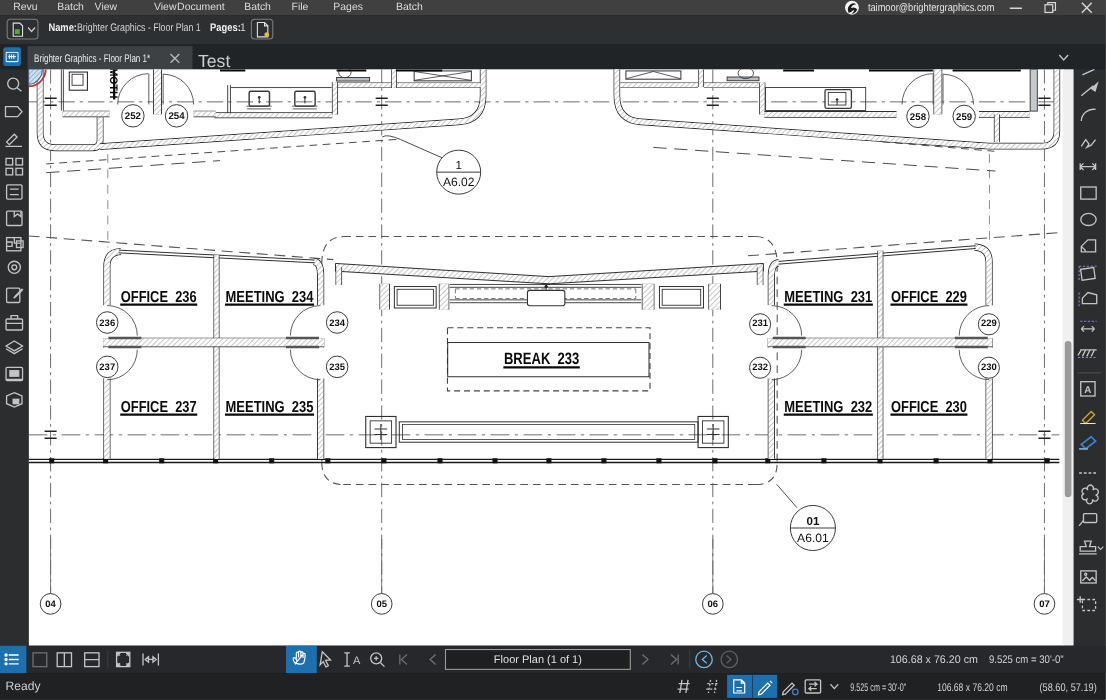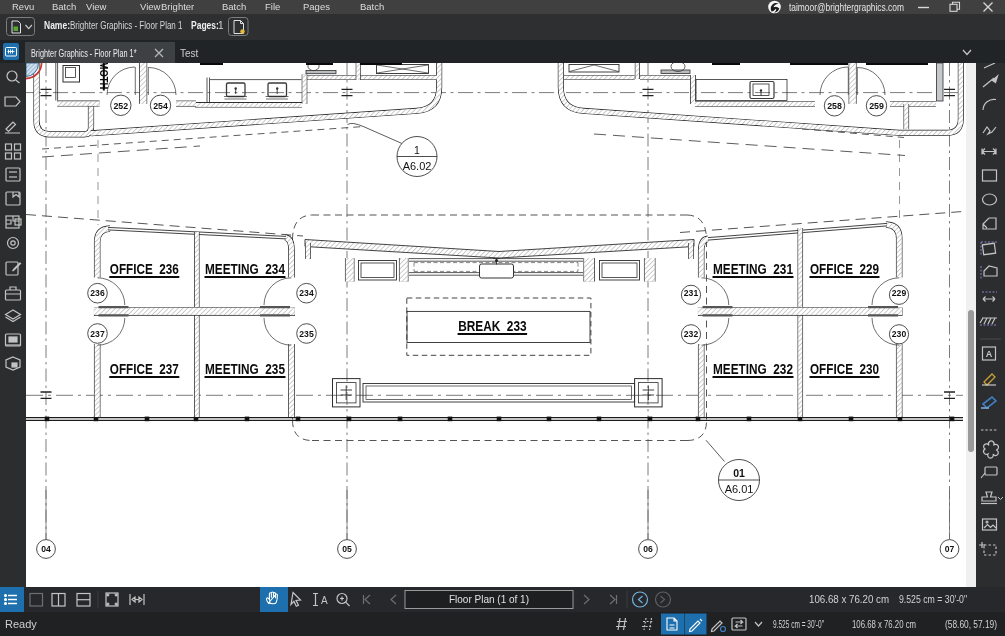--- a/index.html
+++ b/index.html
@@ -20,21 +20,21 @@
 .t{position:absolute;color:#cfcfcf;}
 </style>
 </head>
 <body>
 
 <div id="menubar">
 <span style="left:12px">Revu</span>
     <span style="left:52px">Batch</span>
     <span style="left:86px">View</span>
     <span style="left:140px">View</span>
-    <span style="left:161px">Brighter</span>
+    <span style="left:161px">Document</span>
     <span style="left:222px">Batch</span>
     <span style="left:265px">File</span>
     <span style="left:303px">Pages</span>
     <span style="left:360px">Batch</span>
 </div>
 
 <svg class="abs" style="left:760px;top:0px" width="245" height="14" viewBox="0 0 245 14">
 <circle cx="14.5" cy="7" r="6.3" fill="#f5f5f5"></circle>
 <path d="M11.5,11.5 Q9.5,7.5 12.5,4.5 Q15,2 18.5,3.8 Q14,4.5 13.6,7.2 Q17,6 19.3,8.5 Q18,12.5 14,12.7 Q17,10.5 16,8.8 Q13,12 11.5,11.5 Z" fill="#1c1c1c"></path>
 <line x1="158" y1="7.5" x2="169" y2="7.5" stroke="#d8d8d8" stroke-width="1.4"></line>
@@ -64,21 +64,21 @@
 <div id="activetab"></div>
 <div class="bluebtn" style="left:3px;top:43px;width:16px;height:17px;border-radius:2px"></div>
 <svg class="abs" style="left:5px;top:46.5px" width="12" height="10" viewBox="0 0 12 10">
 <rect x="0.5" y="0.5" width="11" height="8.5" rx="1" fill="none" stroke="#fff" stroke-width="1"></rect>
 <path d="M2.5,4.5 h7 M3.5,2.5 v4 M5.5,2.5 v4 M7.5,2.5 v4" stroke="#fff" stroke-width="0.9" fill="none"></path>
 </svg>
 <div class="t" style="left:31px;top:48px;font-size:10px;color:#ececec;transform:scaleX(0.73);transform-origin:0 0;white-space:nowrap">Brighter Graphics - Floor Plan 1*</div>
 <svg class="abs" style="left:153px;top:47px" width="12" height="12" viewBox="0 0 12 12">
     <path d="M2,2 L10,10 M10,2 L2,10" stroke="#b5b5b5" stroke-width="1.3"></path>
   </svg>
-<div class="t" style="left:180px;top:48px;font-size:10px;color:#cdcdcd">Test</div>
+<div class="t" style="left:180px;top:48px;font-size:16px;color:#cdcdcd">Test</div>
 <svg class="abs" style="left:960px;top:47px" width="14" height="11" viewBox="0 0 14 11">
     <path d="M3,3 l4,4.5 l4,-4.5" fill="none" stroke="#c2c2c2" stroke-width="1.3"></path>
   </svg>
 
 <div id="canvas"></div>
 <div id="lsidebar"></div>
 <div id="rsidebar"></div>
 <div id="vscroll"></div>
 <div id="vthumb"></div>
 <svg class="abs" style="left:26px;top:63px" width="941" height="524" viewBox="26 63 941 524">

